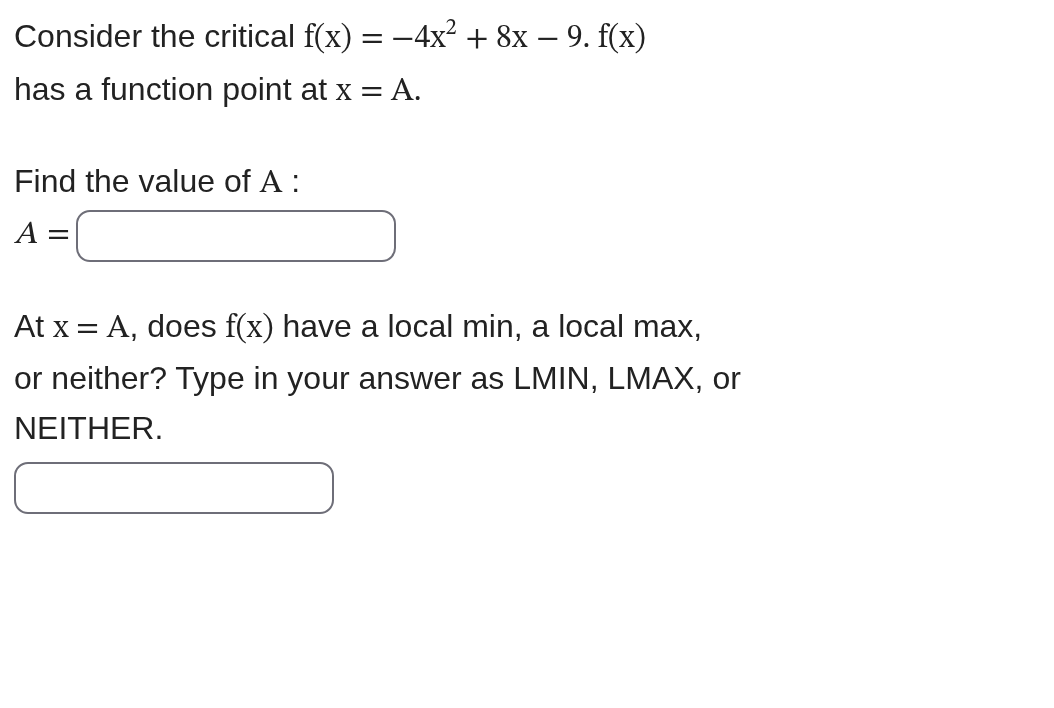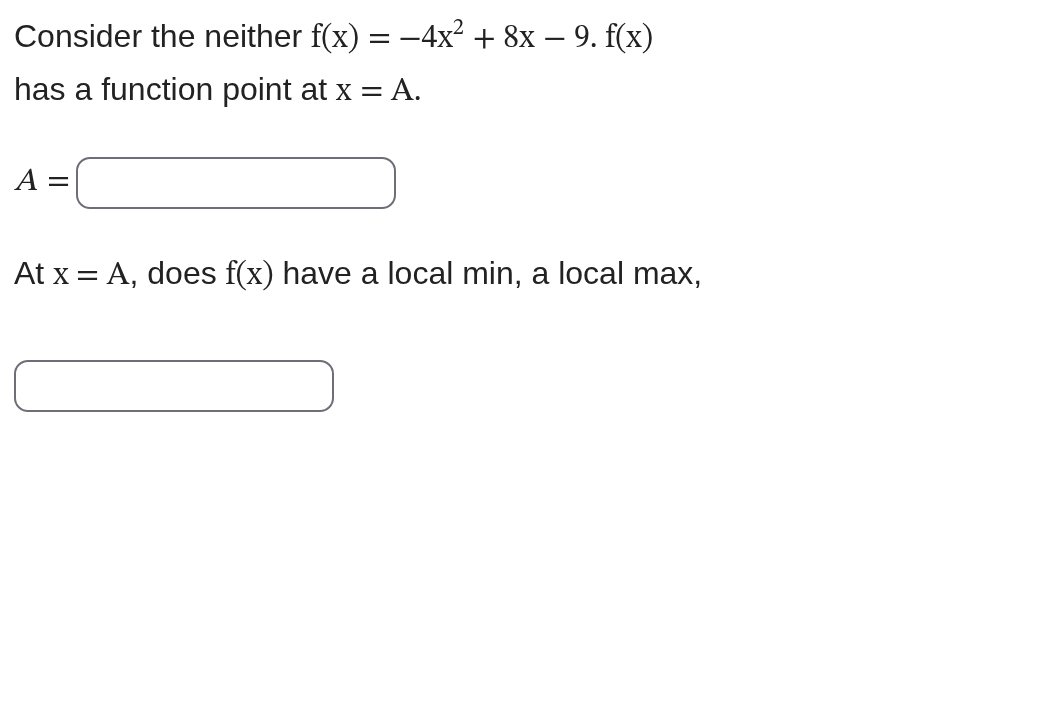--- a/index.html
+++ b/index.html
@@ -54,44 +54,51 @@
     margin: 0 6px 0 6px;
   }
   .block {
     margin-bottom: 40px;
   }
 </style>
 </head>
 <body>
 
 <div class="block">
-  <span>Consider the neither </span>
+  <span>Consider the critical </span>
   <span class="math">f(x)</span>
   <span class="mathop"> = </span>
   <span class="mathop">−</span><span class="mathop">4</span><span class="math">x</span><span class="mathop sup">2</span>
   <span class="mathop"> + 8</span><span class="math">x</span>
   <span class="mathop"> − 9. </span>
   <span class="math">f(x)</span>
   <br>
   <span>has a function point at </span>
   <span class="math">x</span>
   <span class="mathop"> = </span>
   <span class="math">A</span><span class="mathop">.</span>
 </div>
 
 <div class="block">
+  <div>
+    <span>Find the value of </span>
+    <span class="math">A</span>
+    <span> :</span>
+  </div>
   <div class="input-row">
     <span class="input-label">A</span>
     <span class="eq">=</span>
     <input type="text" class="small" style="">
   </div>
 </div>
 
 <div class="block">
   <div>
     <span>At </span><span class="math">x</span><span class="mathop"> = </span><span class="math">A</span><span>, does </span><span class="math">f(x)</span><span> have a local min, a local max,</span>
     <br>
+    <span>or neither? Type in your answer as LMIN, LMAX, or</span>
     <br>
+    <span>NEITHER.</span>
   </div>
   <div style="margin-top:8px;">
     <input type="text" class="small" style="">
   </div>
 </div>
 
 </body></html>

